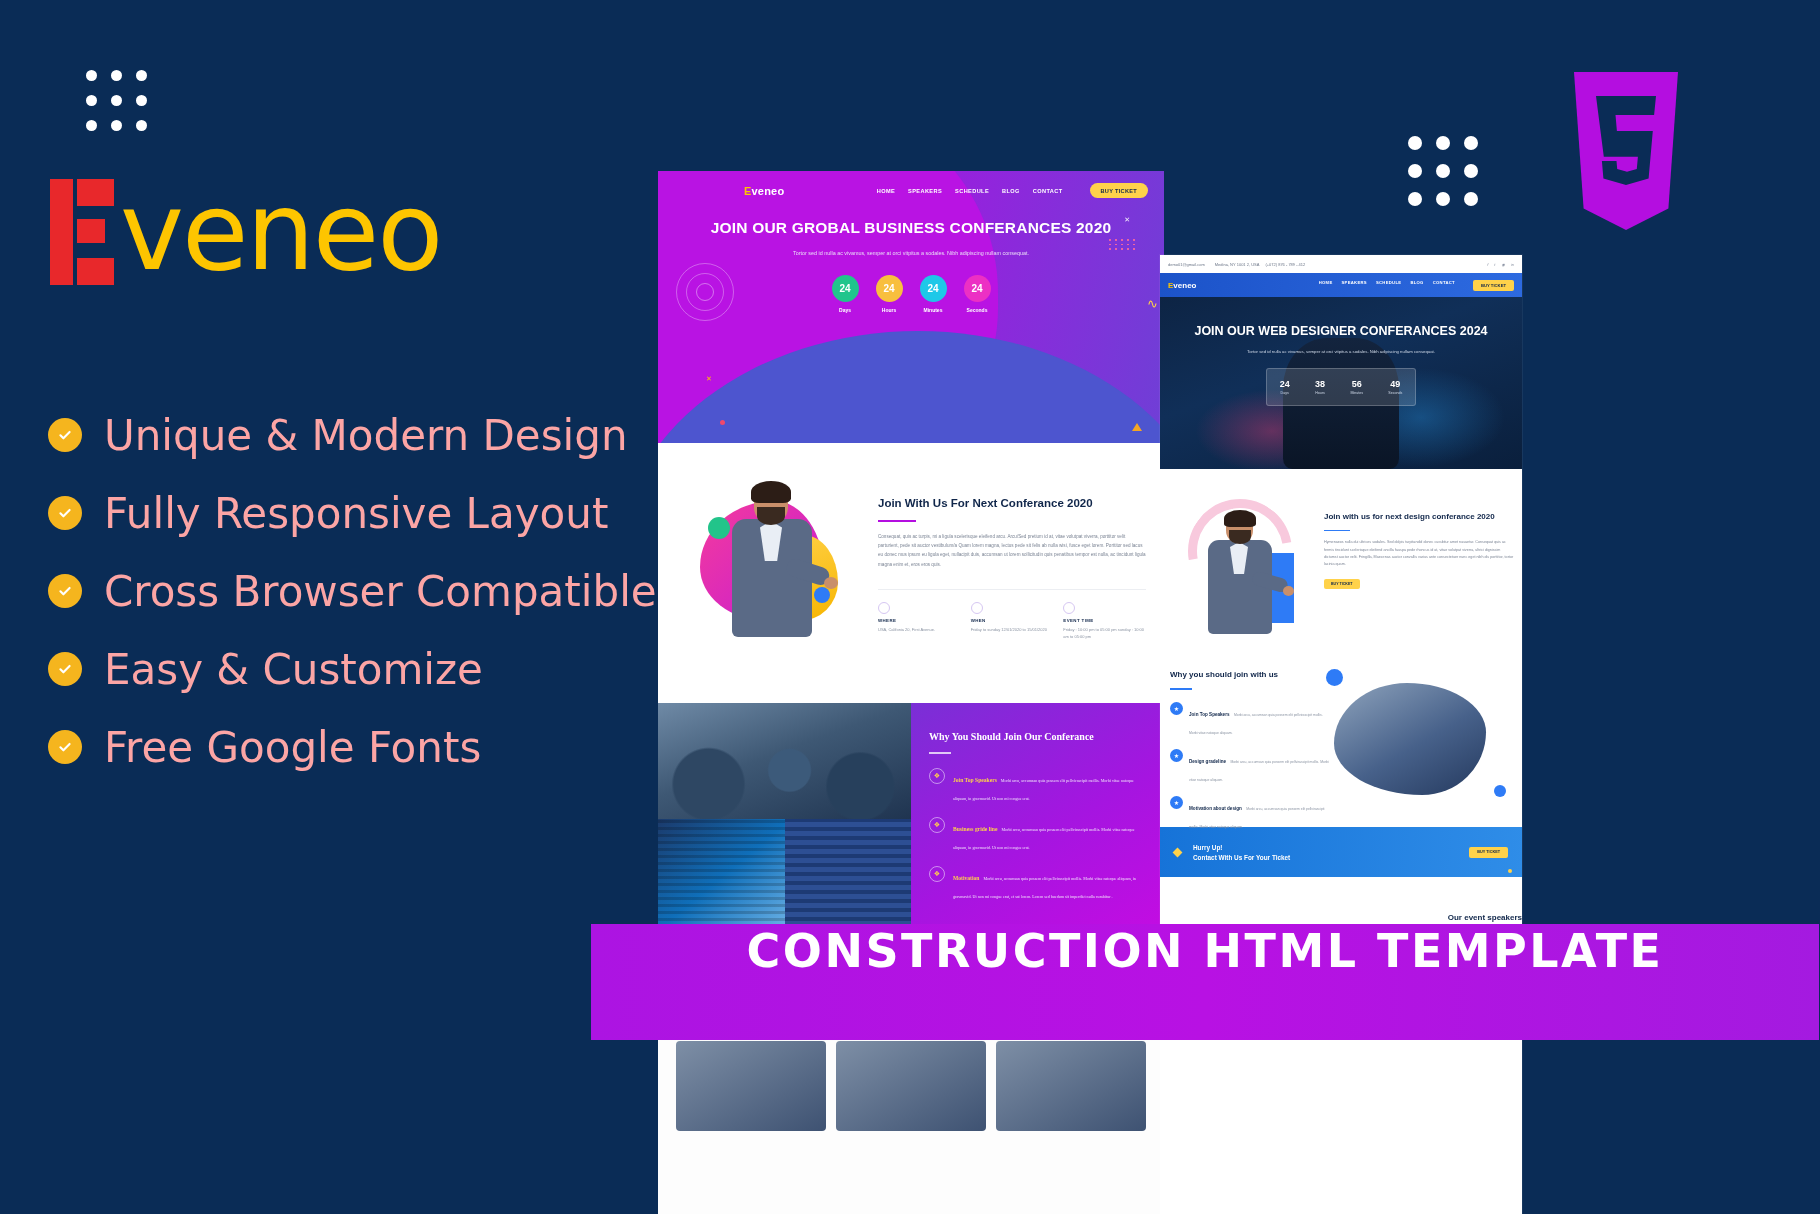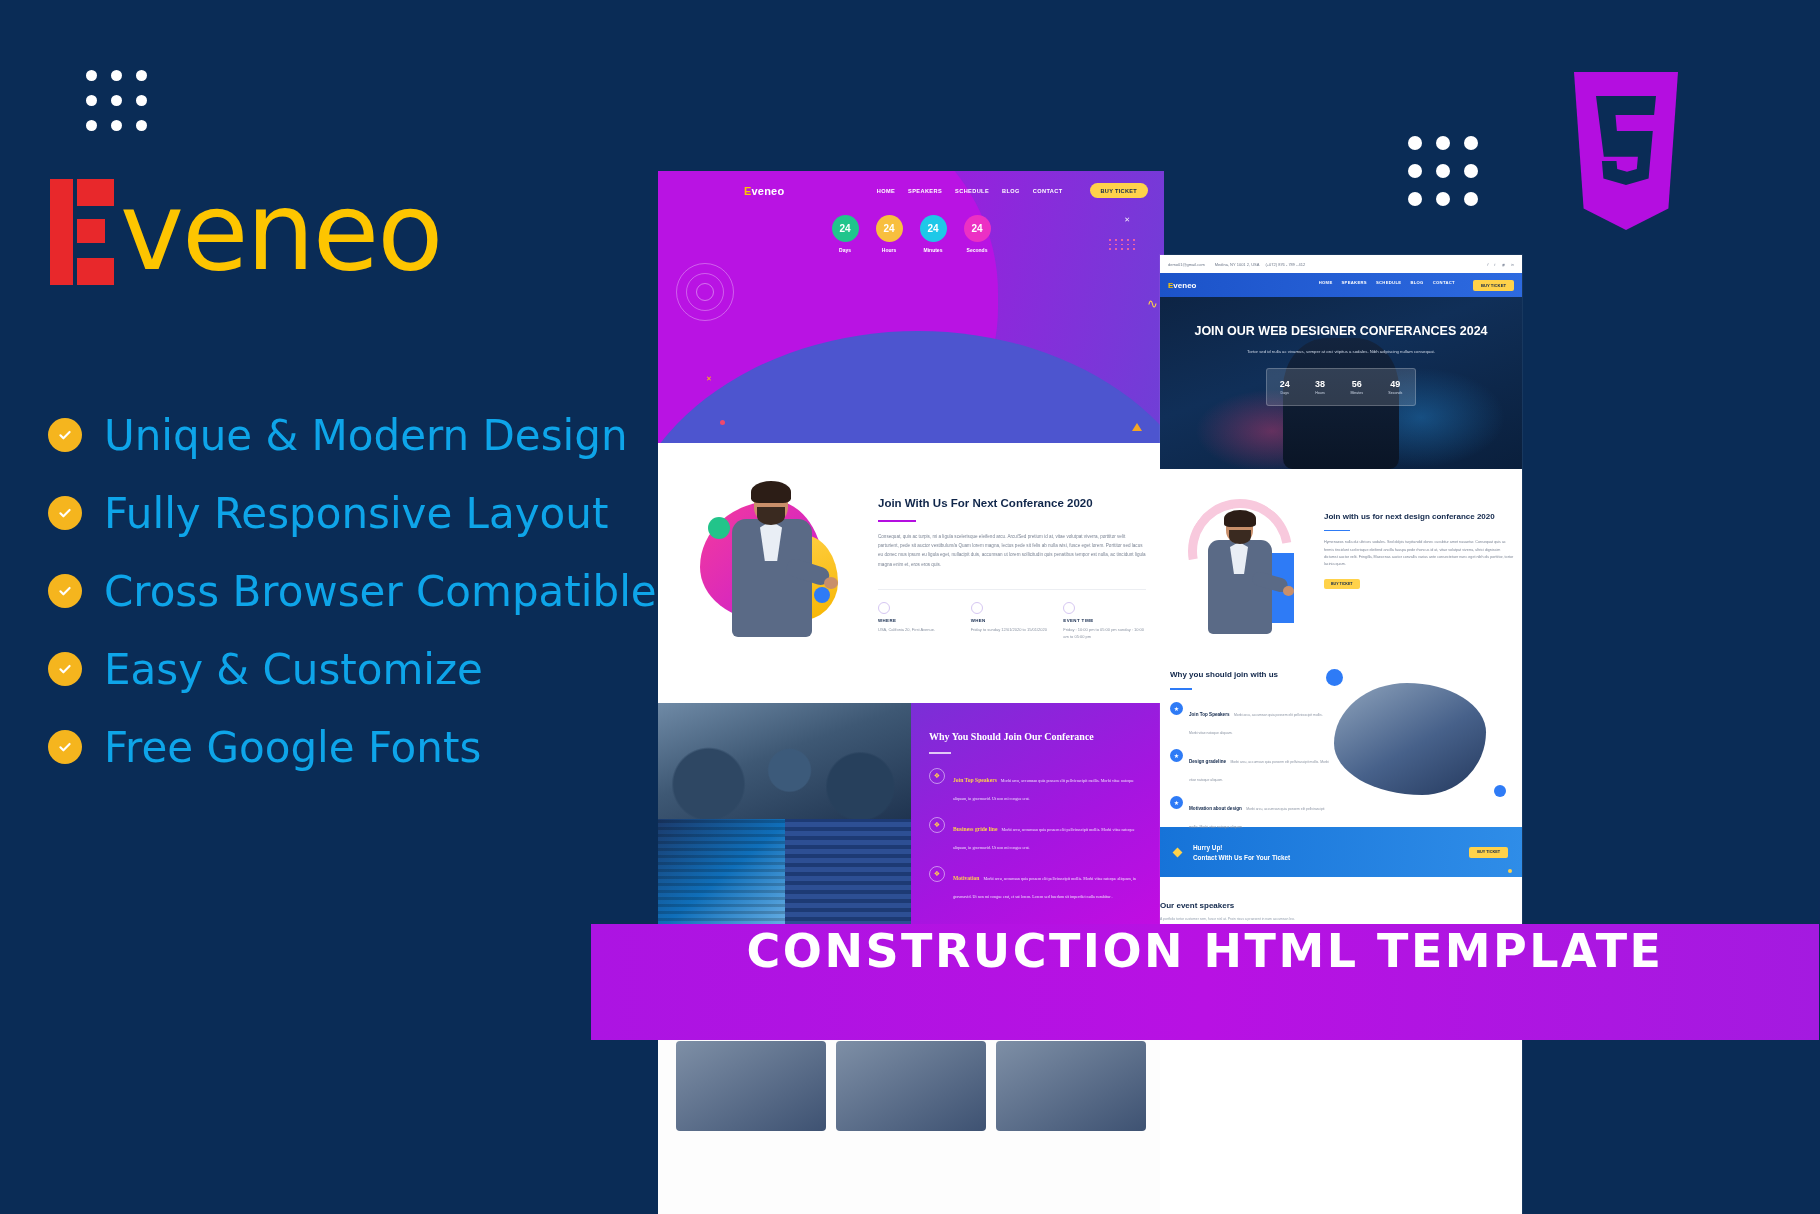--- a/index.html
+++ b/index.html
@@ -25,21 +25,21 @@
   .brand-e .bar-h2 { position: absolute; left: 27px; top: 40px; width: 28px; height: 24px; background: #e8282b; }
   .brand-e .bar-h3 { position: absolute; left: 27px; top: 79px; width: 37px; height: 27px; background: #e8282b; }
   .brand-text { font-size: 108px; font-weight: 400; color: #fdc500; letter-spacing: -2px;
                 line-height: 1; font-family: "DejaVu Sans", sans-serif; }
 
   .features { position: absolute; left: 48px; top: 408px; }
   .feature-row { display: flex; align-items: center; margin-bottom: 24px; height: 54px; }
   .check-badge { width: 34px; height: 34px; border-radius: 50%; background: #f5b51e;
                  display: flex; align-items: center; justify-content: center; flex: 0 0 34px; margin-right: 22px; }
   .check-badge svg { display: block; }
-  .feature-label { color: #0ea5e9; font-size: 42px; font-weight: 400; letter-spacing: 0px;
+  .feature-label { color: #fca5a5; font-size: 42px; font-weight: 400; letter-spacing: 0px;
                    font-family: "DejaVu Sans", sans-serif; }
 
   
   #html5-logo { position: absolute; left: 1568px; top: 72px; width: 116px; height: 158px; }
 
   
   .mock1 { position: absolute; left: 658px; top: 171px; width: 506px; height: 1043px;
            background: #fdfdfd; overflow: hidden; }
   .m1-hero { position: relative; height: 272px; width: 100%;
              background: linear-gradient(100deg,#b40ee0 0%, #a615e0 35%, #6f3fd6 100%); overflow: hidden; }
@@ -228,21 +228,21 @@
   .m2-blue-dot2 { position: absolute; right: 6px; bottom: 12px; width: 12px; height: 12px; border-radius: 50%;
                   background: #2e7bf6; }
 
   .m2-hurry { height: 50px; background: linear-gradient(95deg,#1673d8,#2f8de8);
               display: flex; align-items: center; padding: 0 14px; }
   .m2-hurry .diamond { width: 7px; height: 7px; background: #ffd24a; transform: rotate(45deg); margin-right: 12px; }
   .m2-hurry .t1 { color: #fff; font-size: 6.4px; font-weight: 700; }
   .m2-hurry .t2 { color: #fff; font-size: 6.4px; font-weight: 700; margin-top: 3px; }
   .m2-hurry .btn { margin-left: auto; background: #ffd24a; color: #10264a; font-size: 3.8px;
                    font-weight: 700; padding: 3.5px 8px; border-radius: 2px; }
-  .m2-speak { background: #fff; padding-top: 24px; text-align: left; }
+  .m2-speak { background: #fff; padding-top: 36px; text-align: right; }
   .m2-speak-h { font-size: 8px; font-weight: 700; color: #10264a; }
   .m2-speak-p { font-size: 3.4px; color: #96a0b0; margin-top: 7px; }
   .m2-speak-row { display: flex; gap: 8px; padding: 16px 14px 0; }
   .m2-speak-row .card { flex: 1; height: 70px; border-radius: 3px;
                         background: linear-gradient(150deg,#8b9bb2,#44587a); }
   .m2-dot-accent { position: absolute; right: 10px; top: 614px; width: 4px; height: 4px;
                    border-radius: 50%; background: #ffd24a; }
 
   
   .banner { position: absolute; left: 591px; top: 924px; width: 1228px; height: 116px;
@@ -372,20 +372,24 @@
         <nav class="m1-nav">
           <a>HOME</a>
           <a>SPEAKERS</a>
           <a>SCHEDULE</a>
           <a>BLOG</a>
           <a>CONTACT</a>
           <span class="m1-btn">BUY TICKET</span>
         </nav>
       </div>
 
+      <div class="m1-hero-body">
+        <div class="m1-h1">JOIN OUR GROBAL BUSINESS CONFERANCES 2020</div>
+        <div class="m1-sub">Tortor sed id nulla ac vivamus, semper at orci vitpitus  a sodales. Nibh adipiscing nullam consequat.</div>
+      </div>
 
       <div class="m1-count">
         <div class="m1-cd">
           <div class="circ" style="background:#21c58c">24</div>
           <div class="lab">Days</div>
         </div>
         <div class="m1-cd">
           <div class="circ" style="background:#f8bf3e">24</div>
           <div class="lab">Hours</div>
         </div>

